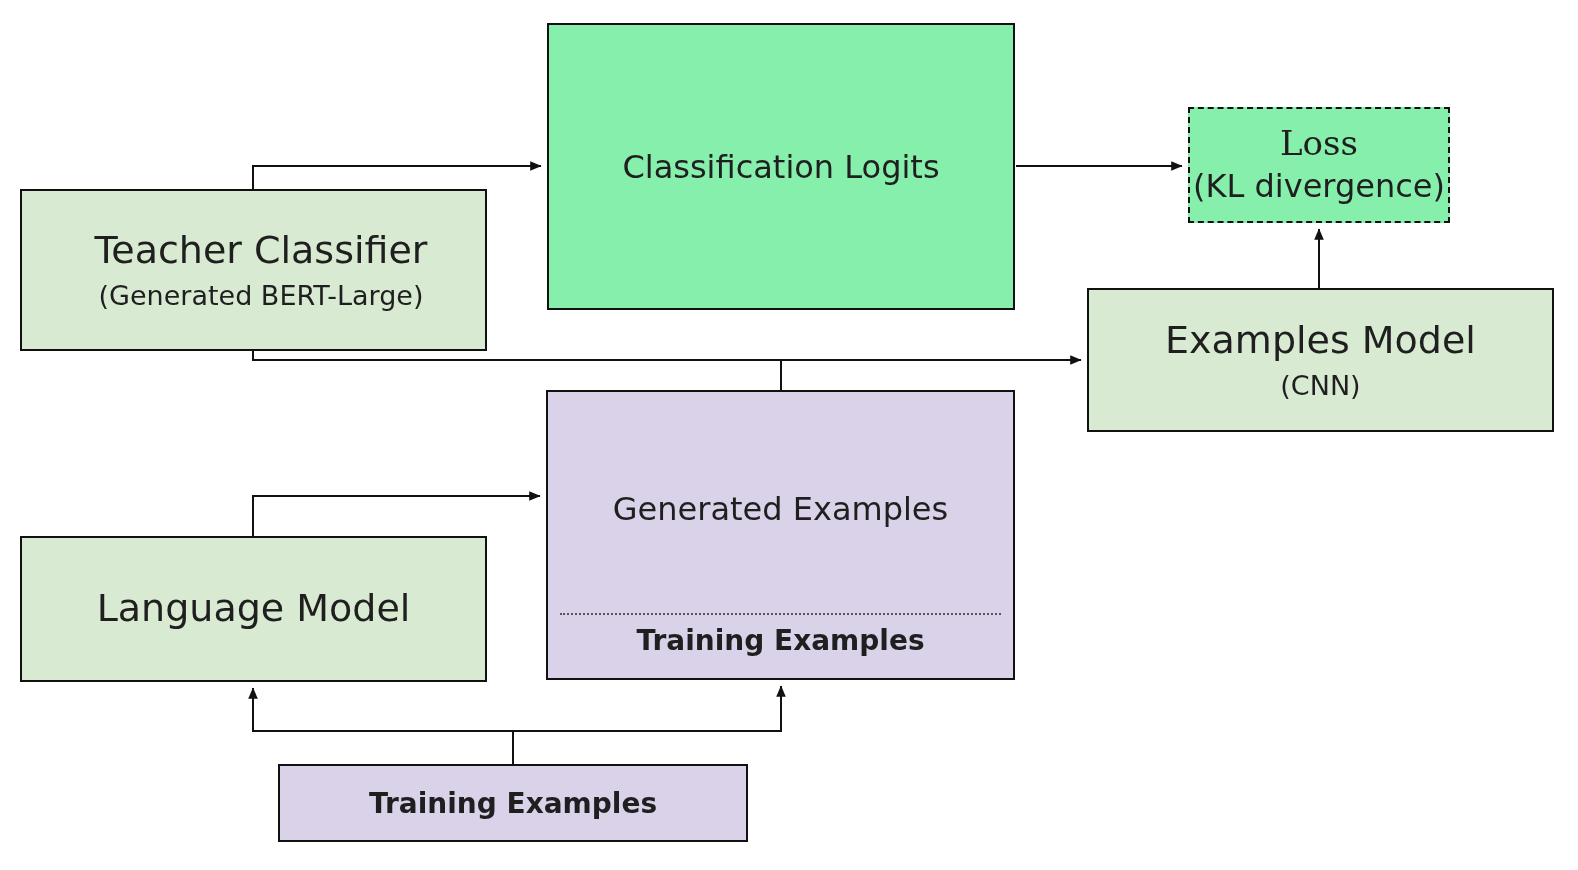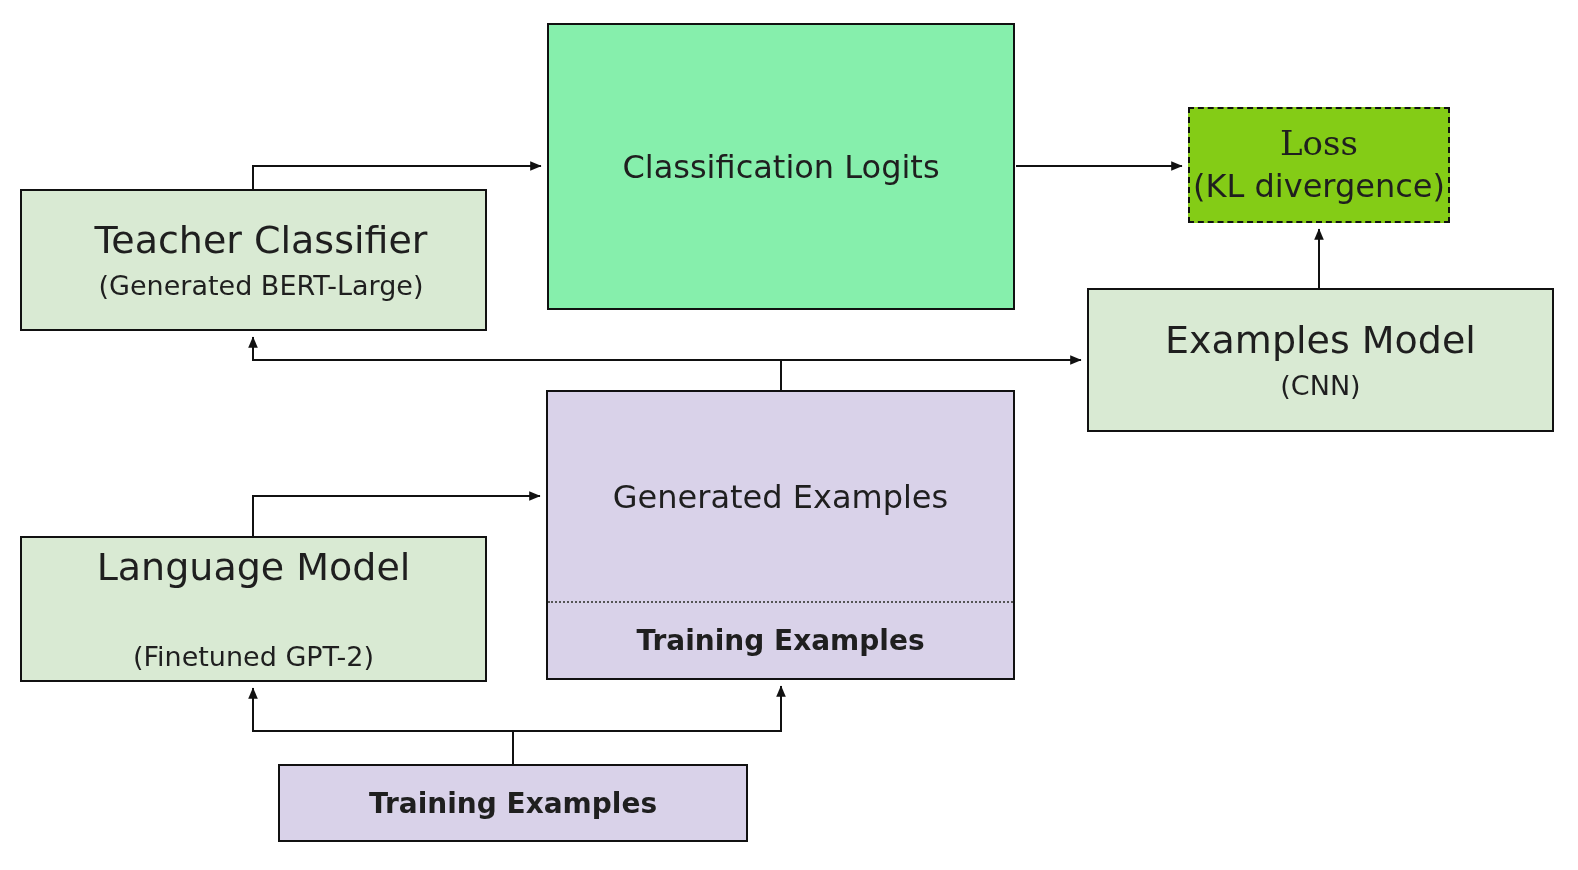--- a/index.html
+++ b/index.html
@@ -16,37 +16,37 @@
     position:absolute;z-index:2;
     box-sizing:border-box;
     border:2px solid #111111;
     display:flex;flex-direction:column;
     align-items:center;justify-content:center;
     text-align:center;
   }
   .node.green{background:#d9ead3;}
   .node.blue{background:#86efac;}
   .node.purple{background:#d9d2e9;}
-  .node.loss{background:#84cc16;border:2px dashed #111111;}
+  .node.loss{background:#86efac;border:2px dashed #111111;}
   .title-lg{font-size:38px;line-height:1.25;}
   .title-md{font-size:32px;line-height:1.25;}
   .subtitle{font-size:27px;line-height:1.25;margin-top:5px;}
   .subtitle-sm{font-size:32px;line-height:1.25;margin-top:3px;}
   .loss-title{
     font-family:"DejaVu Serif","Liberation Serif",serif;
     font-size:34px;line-height:1.15;
   }
   .label-md{font-size:28px;line-height:1.25;font-weight:bold;}
 
   
-  .teacher{left:20px;top:189px;width:467px;height:142px;padding-left:15px;}
+  .teacher{left:20px;top:189px;width:467px;height:162px;padding-left:15px;}
   .logits{left:547px;top:23px;width:468px;height:287px;}
   .loss-box{left:1188px;top:107px;width:262px;height:116px;}
   .student{left:1087px;top:288px;width:467px;height:144px;}
-  .generated{left:546px;top:390px;width:469px;height:290px;padding:0;justify-content:flex-start;}
+  .generated{left:546px;top:390px;width:469px;height:290px;padding:12px;justify-content:flex-start;}
   .generated .upper{
     width:100%;height:209px;display:flex;flex-direction:column;
     align-items:center;justify-content:center;
   }
   .generated .divider{width:100%;border-top:2px dotted #555555;height:0;}
   .generated .lower{
     width:100%;flex:1;display:flex;align-items:center;justify-content:center;
   }
   .language{left:20px;top:536px;width:467px;height:146px;gap:44px;}
   .training{left:278px;top:764px;width:470px;height:78px;}
@@ -98,20 +98,19 @@
       <div class="title-md">Generated Examples</div>
     </div>
     <div class="divider"></div>
     <div class="lower">
       <div class="label-md">Training Examples</div>
     </div>
   </div>
 
   <div class="node green language">
     <div class="title-lg">Language Model</div>
-    <div class="subtitle">(Finetuned GPT-2)</div>
   </div>
 
   <div class="node purple training">
     <div class="label-md">Training Examples</div>
   </div>
 
 </div>
 
 </body></html>

